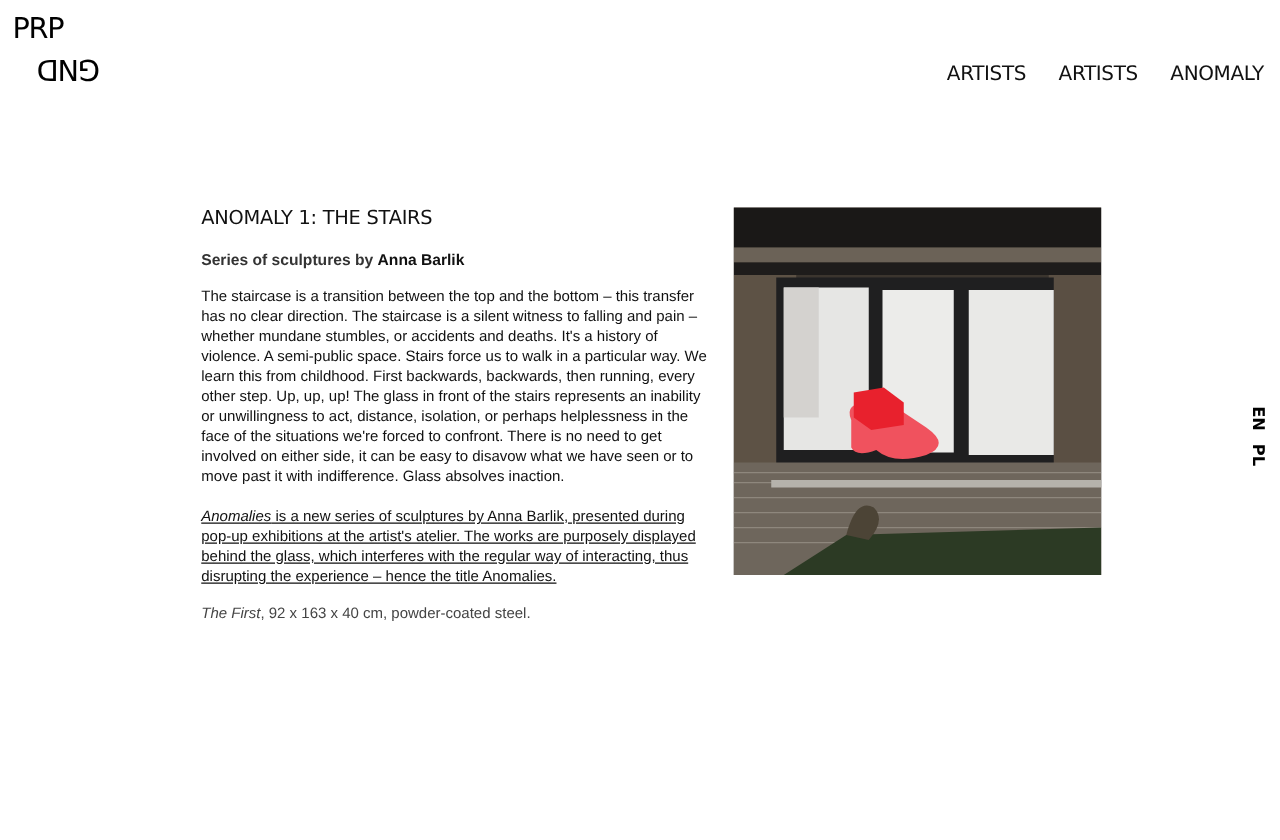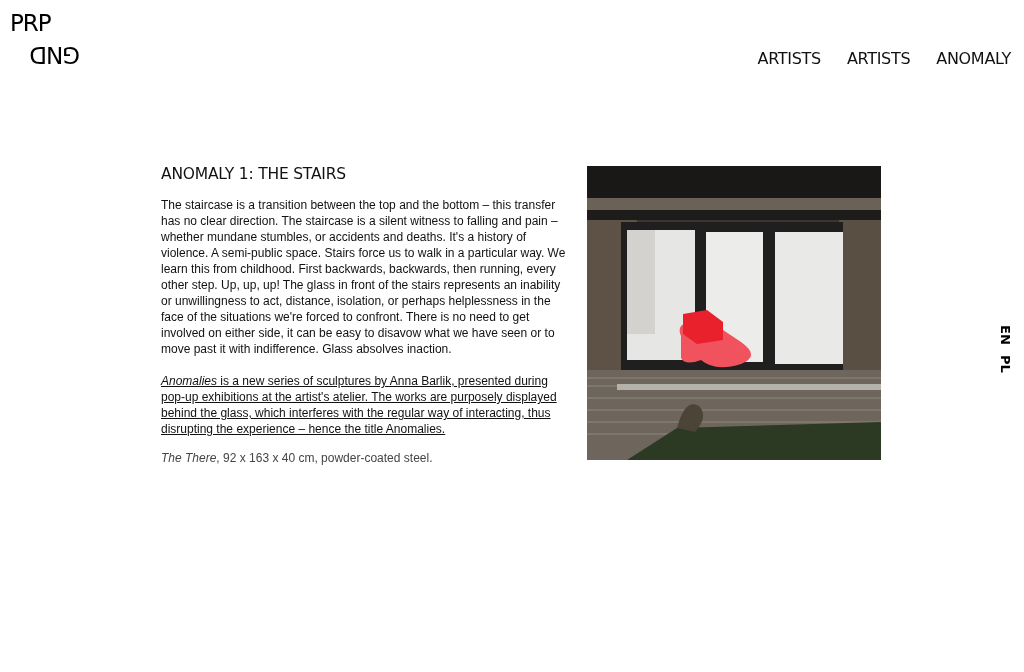--- a/index.html
+++ b/index.html
@@ -63,23 +63,27 @@
   <a href="#">ANOMALY</a>
 </nav>
 
 <div class="lang">
   <a href="#">EN</a>
   <a href="#">PL</a>
 </div>
 
 <main class="content">
   <h1 class="title">ANOMALY 1: THE STAIRS</h1>
+  <p class="subtitle">
+    <span>Series of sculptures by</span>
+    <b>Anna Barlik</b>
+  </p>
   <p class="para">The staircase is a transition between the top and the bottom – this transfer has no clear direction. The staircase is a silent witness to falling and pain – whether mundane stumbles, or accidents and deaths. It's a history of violence. A semi-public space. Stairs force us to walk in a particular way. We learn this from childhood. First backwards, backwards, then running, every other step. Up, up, up! The glass in front of the stairs represents an inability or unwillingness to act, distance, isolation, or perhaps helplessness in the face of the situations we're forced to confront. There is no need to get involved on either side, it can be easy to disavow what we have seen or to move past it with indifference. Glass absolves inaction.</p>
   <p class="para"><em>Anomalies</em><span> is a new series of sculptures by Anna Barlik, presented during pop-up exhibitions at the artist's atelier. The works are purposely displayed behind the glass, which interferes with the regular way of interacting, thus disrupting the experience – hence the title Anomalies.</span></p>
-  <p class="caption"><em>The There</em><span>, 92 x 163 x 40 cm, powder-coated steel.</span></p>
+  <p class="caption"><em>The First</em><span>, 92 x 163 x 40 cm, powder-coated steel.</span></p>
 </main>
 
 <div class="photo" title="Night view of gallery window with red sculpture behind glass doors">
   <svg width="294" height="294" viewBox="0 0 294 294">
     <rect x="0" y="0" width="294" height="294" fill="#3b352e"></rect>
     <rect x="0" y="0" width="294" height="32" fill="#1a1817"></rect>
     <rect x="0" y="32" width="294" height="12" fill="#6b6257"></rect>
     <rect x="0" y="44" width="294" height="10" fill="#1e1c1b"></rect>
     <rect x="0" y="54" width="50" height="160" fill="#5d5245"></rect>
     <rect x="252" y="54" width="42" height="170" fill="#5a4f43"></rect>

